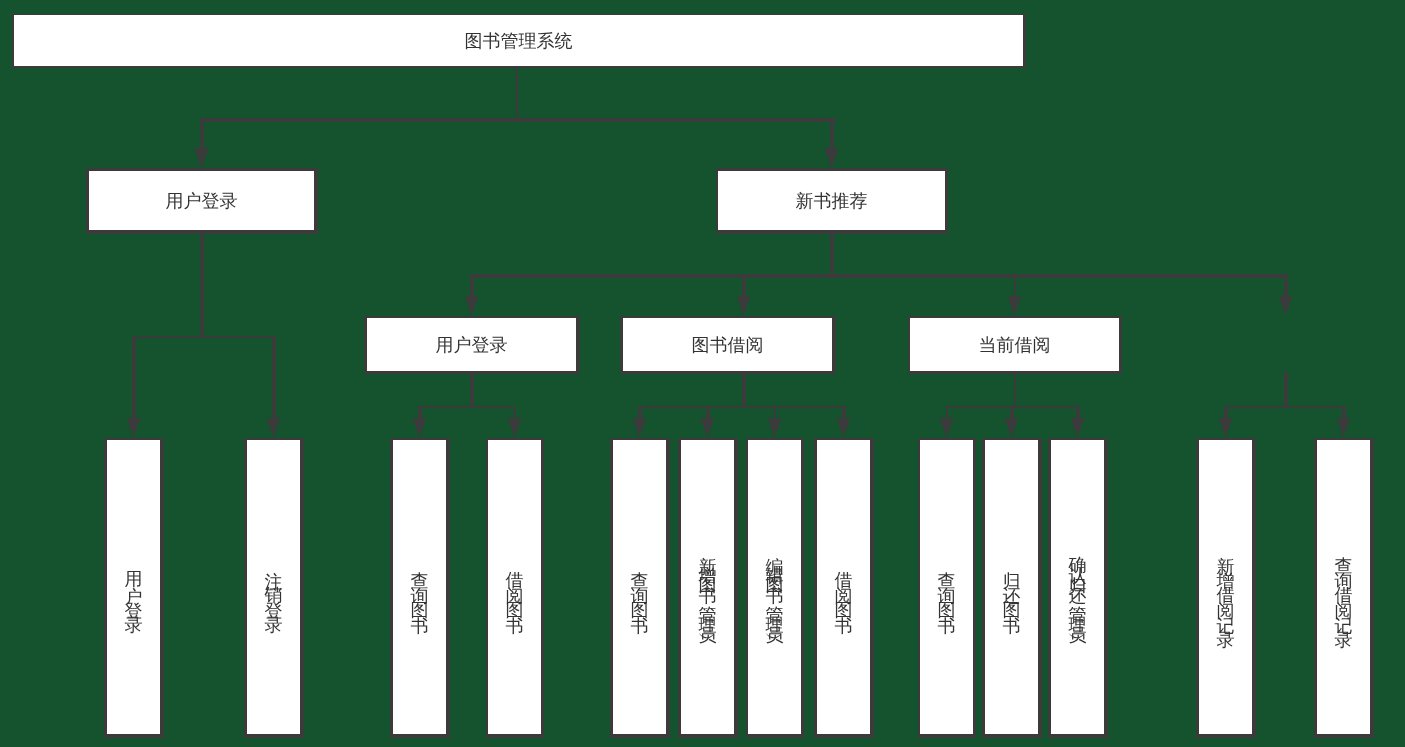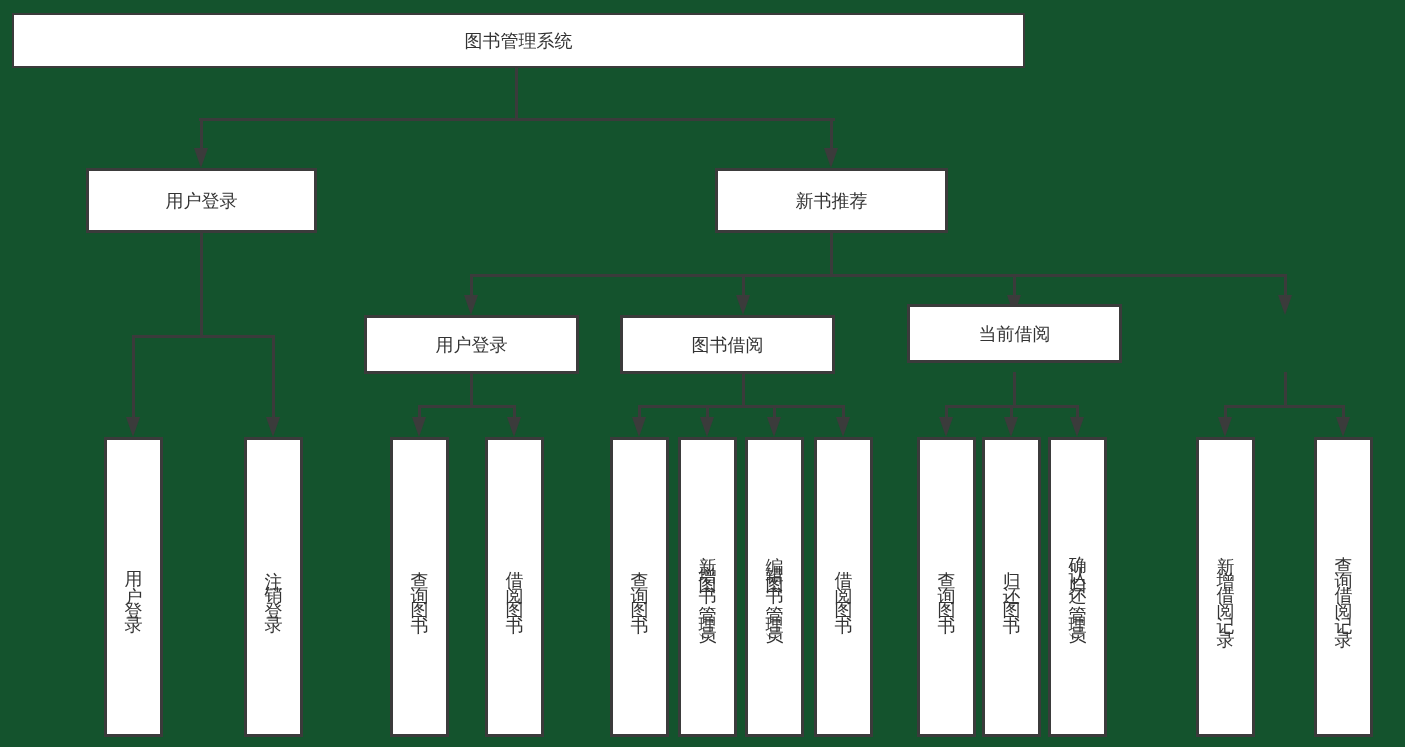--- a/index.html
+++ b/index.html
@@ -69,21 +69,21 @@
   <div class="box" style="left:715px; top:168px; width:233px; height:65px;">
     <span>新书推荐</span>
   </div>
 
   <div class="box" style="left:364px; top:315px; width:215px; height:59px;">
     <span>用户登录</span>
   </div>
   <div class="box" style="left:620px; top:315px; width:215px; height:59px;">
     <span>图书借阅</span>
   </div>
-  <div class="box" style="left:907px; top:304px; width:215px; height:59px;">
+  <div class="box" style="left:907px; top:315px; width:215px; height:59px;">
     <span>当前借阅</span>
   </div>
 
   <div class="box vbox" style="left:104px; top:437px; width:59px; height:300px;">
     <span>用户登录</span>
   </div>
   <div class="box vbox" style="left:244px; top:437px; width:59px; height:300px;">
     <span>注销登录</span>
   </div>
 

